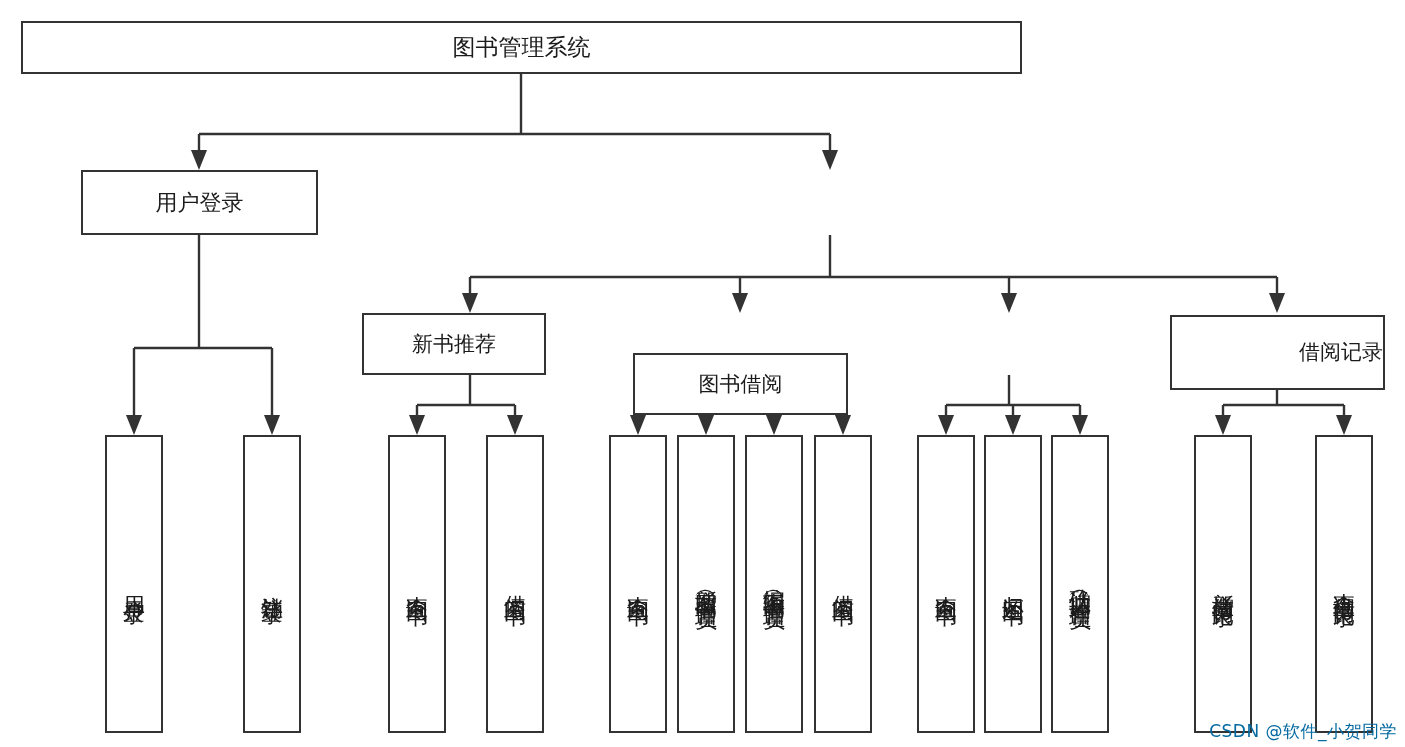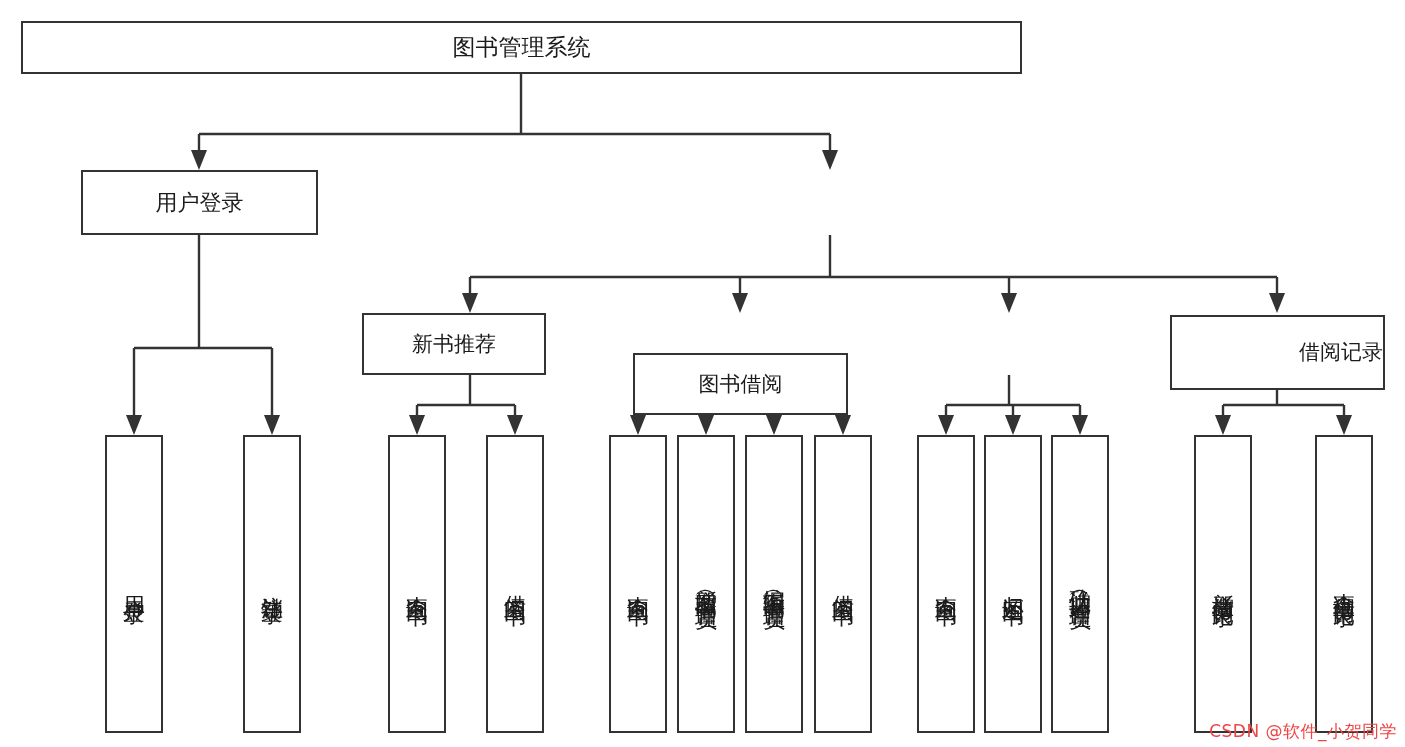--- a/index.html
+++ b/index.html
@@ -57,21 +57,21 @@
     stroke-width:2.4;
     fill:none;
   }
   #wires polygon{ fill:#333333; }
   
   #watermark{
     position:absolute;
     right:8px;
     bottom:4px;
     font-size:17px;
-    color:#ef4444;
+    color:#0369a1;
     letter-spacing:.5px;
     white-space:nowrap;
   }
 </style>
 </head>
 <body>
 
 <div id="stage">
 
   <svg id="wires" viewBox="0 0 1405 747" xmlns="http://www.w3.org/2000/svg">

